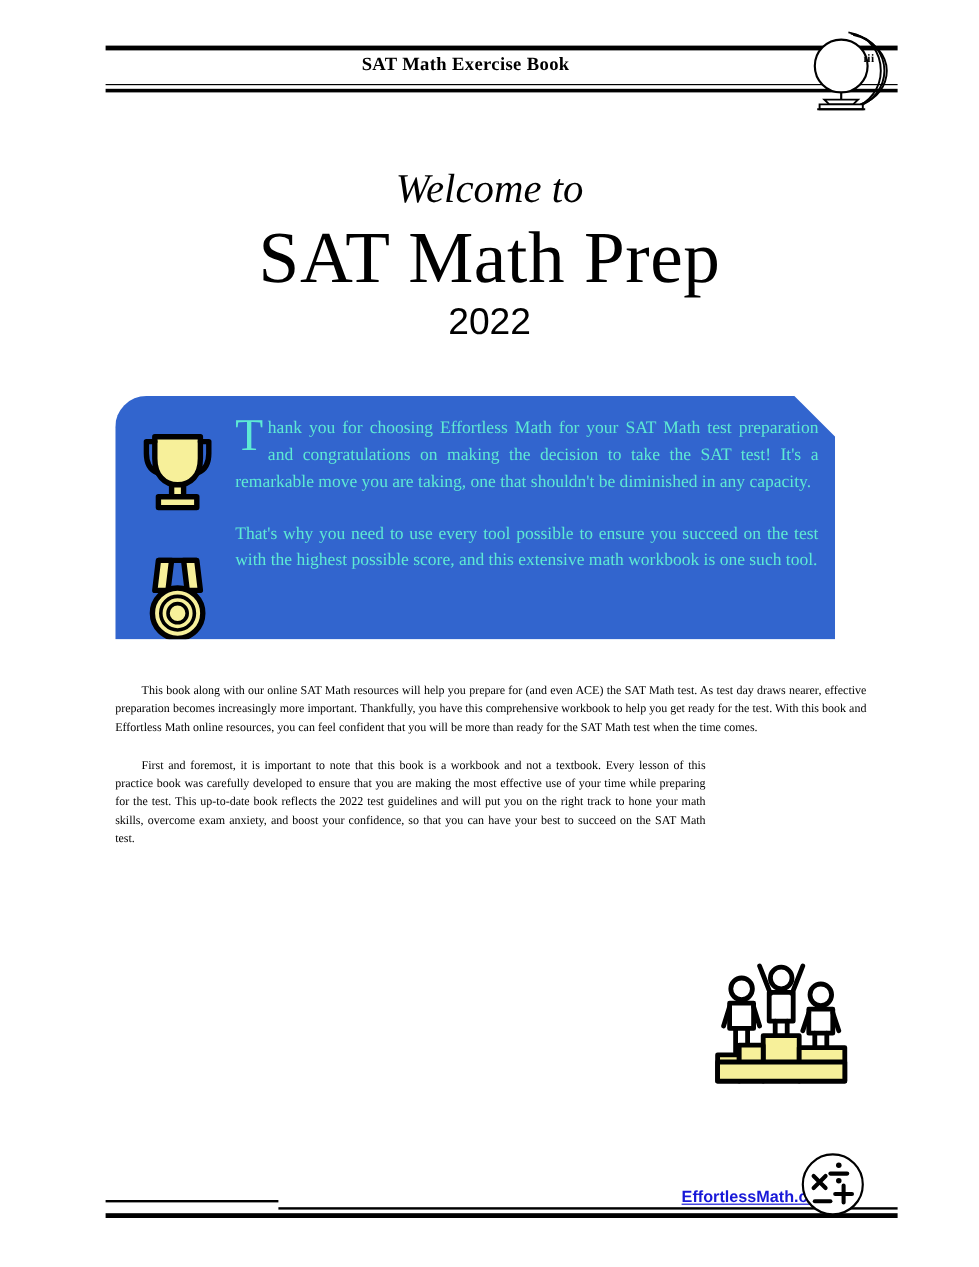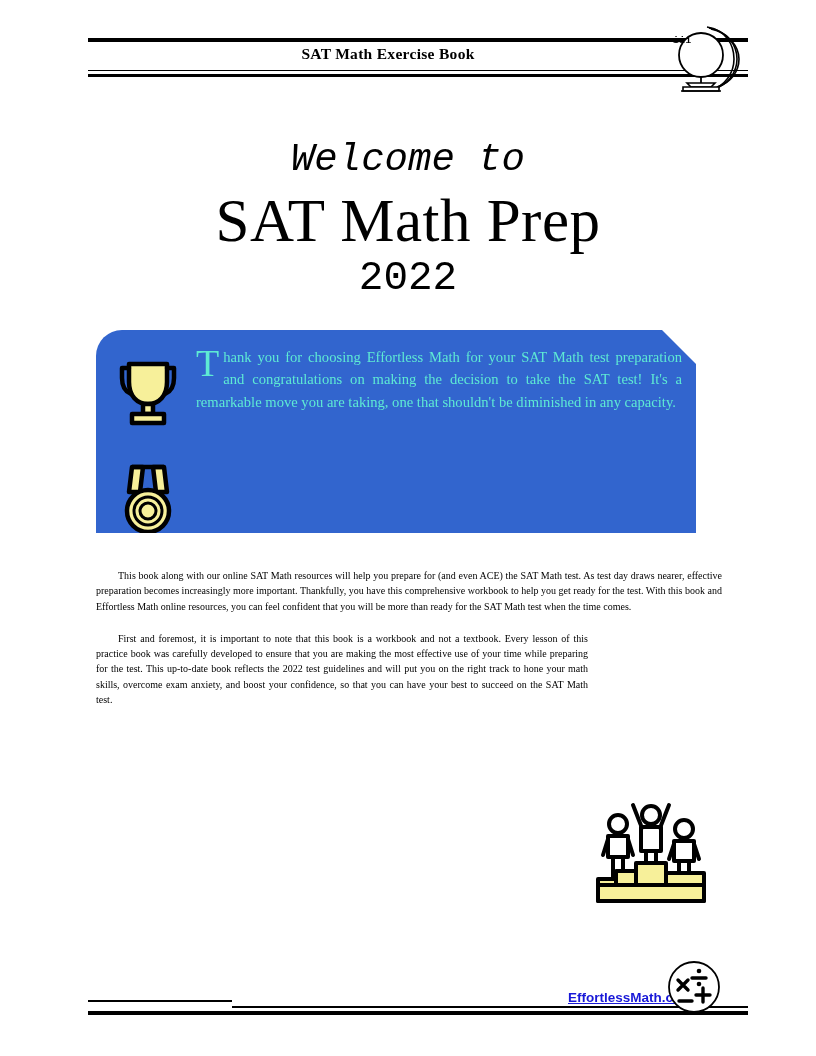--- a/index.html
+++ b/index.html
@@ -69,56 +69,56 @@
   .globe {
     position: absolute;
     left: 585px;
     top: -13px;
     width: 72px;
     height: 72px;
   }
   .globe-num {
     position: absolute;
     left: 0;
-    top: 10px;
+    top: 20px;
     width: 56px;
-    text-align: left;
+    text-align: right;
     font-size: 9.5px;
     font-weight: bold;
-    font-family: Liberation Mono, monospace;
+    font-family: Liberation Serif, serif;
     letter-spacing: 0.5px;
   }
 
   
   .title-block {
     position: absolute;
     left: 88px;
     top: 140px;
     width: 640px;
     text-align: center;
   }
   .welcome-to {
     font-style: italic;
-    font-size: 39px;
+    font-size: 34px;
     line-height: 1.05;
-    font-family: Liberation Mono, monospace;
+    font-family: Liberation Serif, serif;
   }
   .main-title {
     font-weight: normal;
     font-size: 61px;
     line-height: 1.12;
     margin-top: 6px;
     letter-spacing: 0.5px;
     font-family: "Liberation Serif", "DejaVu Serif", serif;
   }
   .year {
-    font-size: 41px;
+    font-size: 31px;
     line-height: 1.05;
     margin-top: 2px;
-    font-family: Liberation Mono, monospace;
+    font-family: Liberation Sans, sans-serif;
   }
 
   
   .callout {
     position: absolute;
     left: 96px;
     top: 330px;
     width: 600px;
     height: 203px;
     background: #3265ce;
@@ -327,20 +327,21 @@
           </g>
           <circle cx="29" cy="47" r="14" fill="none" stroke="#000" stroke-width="3"></circle>
           <circle cx="29" cy="47" r="8" fill="#f7f09a" stroke="#000" stroke-width="3"></circle>
         </svg>
       </div>
 
     </div>
 
     <div class="callout-text">
       <p class="callout-p1">Thank you for choosing Effortless Math for your SAT Math test preparation and congratulations on making the decision to take the SAT test! It's a remarkable move you are taking, one that shouldn't be diminished in any capacity.</p>
+      <p class="callout-p2">That's why you need to use every tool possible to ensure you succeed on the test with the highest possible score, and this extensive math workbook is one such tool.</p>
     </div>
   </div>
 
   <div class="body-text">
     <p class="p1">This book along with our online SAT Math resources will help you prepare for (and even ACE) the SAT Math test. As test day draws nearer, effective preparation becomes increasingly more important. Thankfully, you have this comprehensive workbook to help you get ready for the test. With this book and Effortless Math online resources, you can feel confident that you will be more than ready for the SAT Math test when the time comes.</p>
     <p class="p2">
       <span class="podium-float"></span>
       <span>First and foremost, it is important to note that this book is a workbook and not a textbook. Every lesson of this practice book was carefully developed to ensure that you are making the most effective use of your time while preparing for the test. This up-to-date book reflects the 2022 test guidelines and will put you on the right track to hone your math skills, overcome exam anxiety, and boost your confidence, so that you can have your best to succeed on the SAT Math test.</span>
     </p>
   </div>

